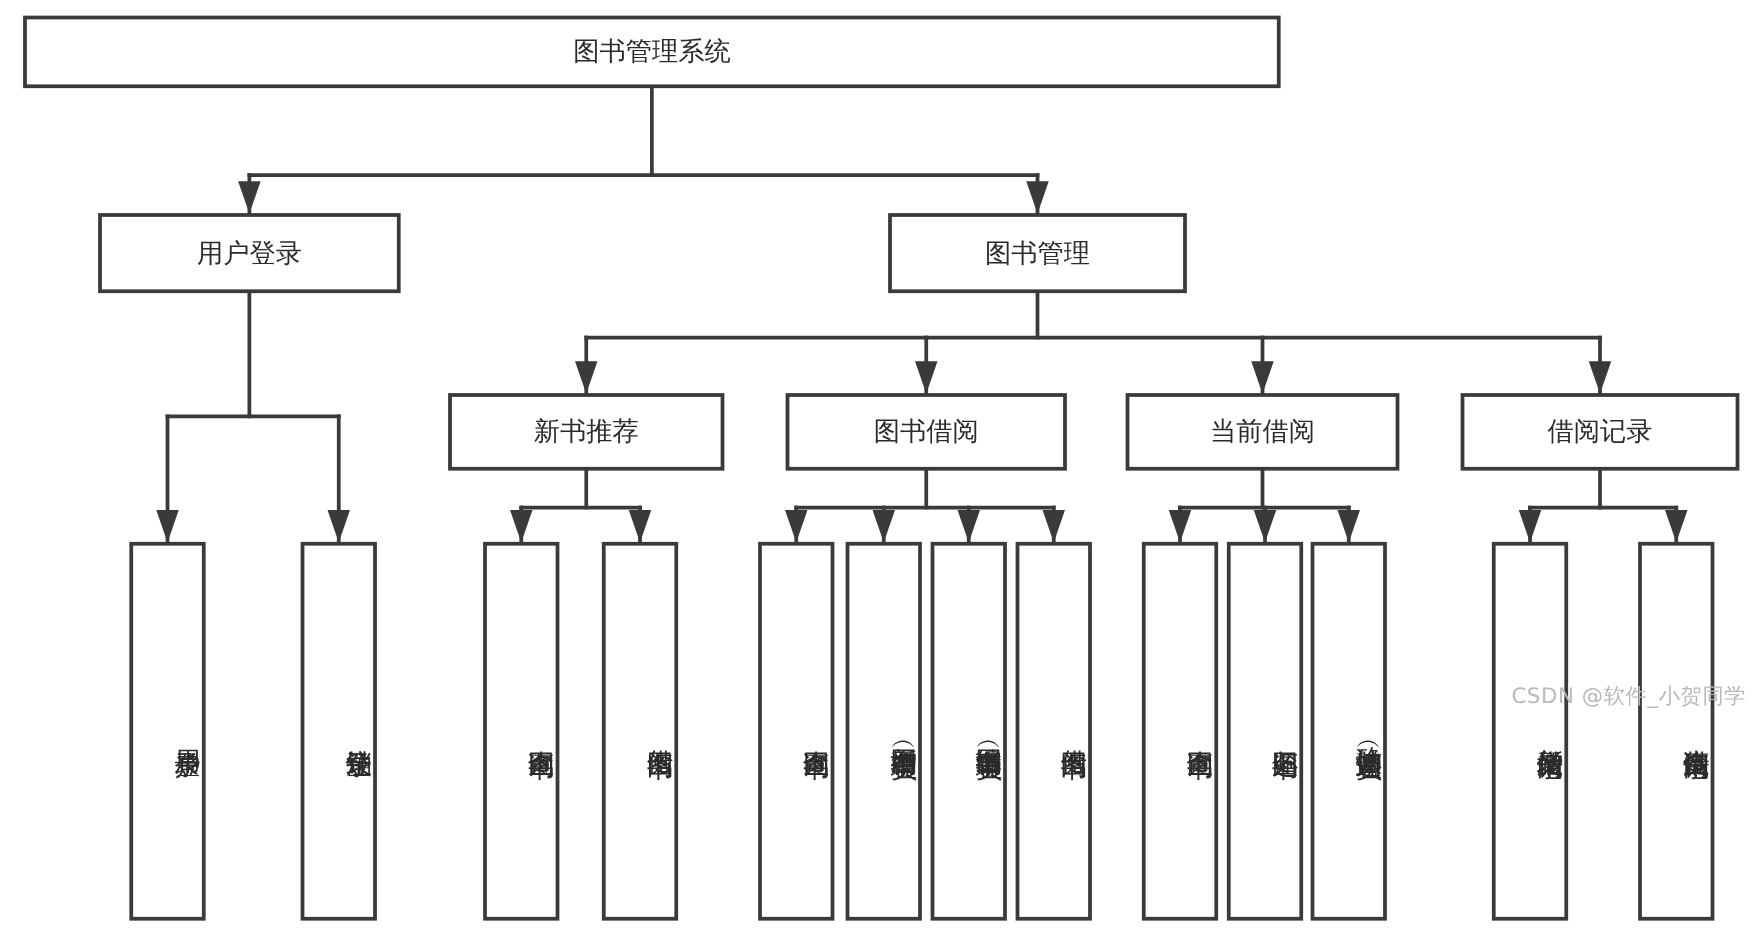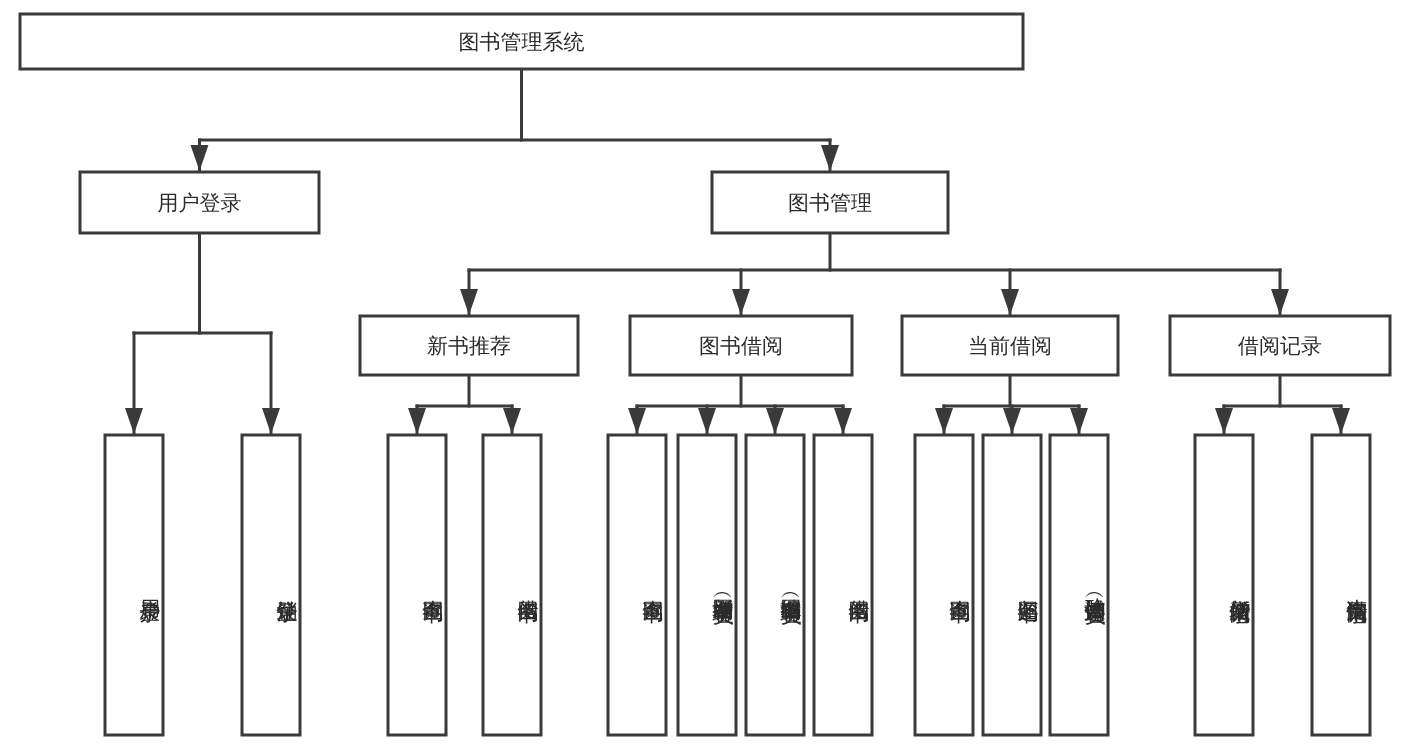--- a/index.html
+++ b/index.html
@@ -176,14 +176,15 @@
       <div class="leaf-label" style="left: 680px; top: 445px; width: 54px; height: 280px;">新增图书（管理员）</div>
       <div class="leaf-label" style="left: 748px; top: 445px; width: 54px; height: 280px;">编辑图书（管理员）</div>
       <div class="leaf-label" style="left: 816px; top: 445px; width: 54px; height: 280px;">借阅图书</div>
       <div class="leaf-label" style="left: 917px; top: 445px; width: 54px; height: 280px;">查询图书</div>
       <div class="leaf-label" style="left: 985px; top: 445px; width: 54px; height: 280px;">归还图书</div>
       <div class="leaf-label" style="left: 1052px; top: 445px; width: 54px; height: 280px;">确认归还（管理员）</div>
       <div class="leaf-label" style="left: 1197px; top: 445px; width: 54px; height: 280px;">新增借阅记录</div>
       <div class="leaf-label" style="left: 1314px; top: 445px; width: 54px; height: 280px;">查询借阅记录</div>
     </div>
 
+  <div class="watermark">CSDN @软件_小贺同学</div>
 
 </div>
 
 </body></html>

